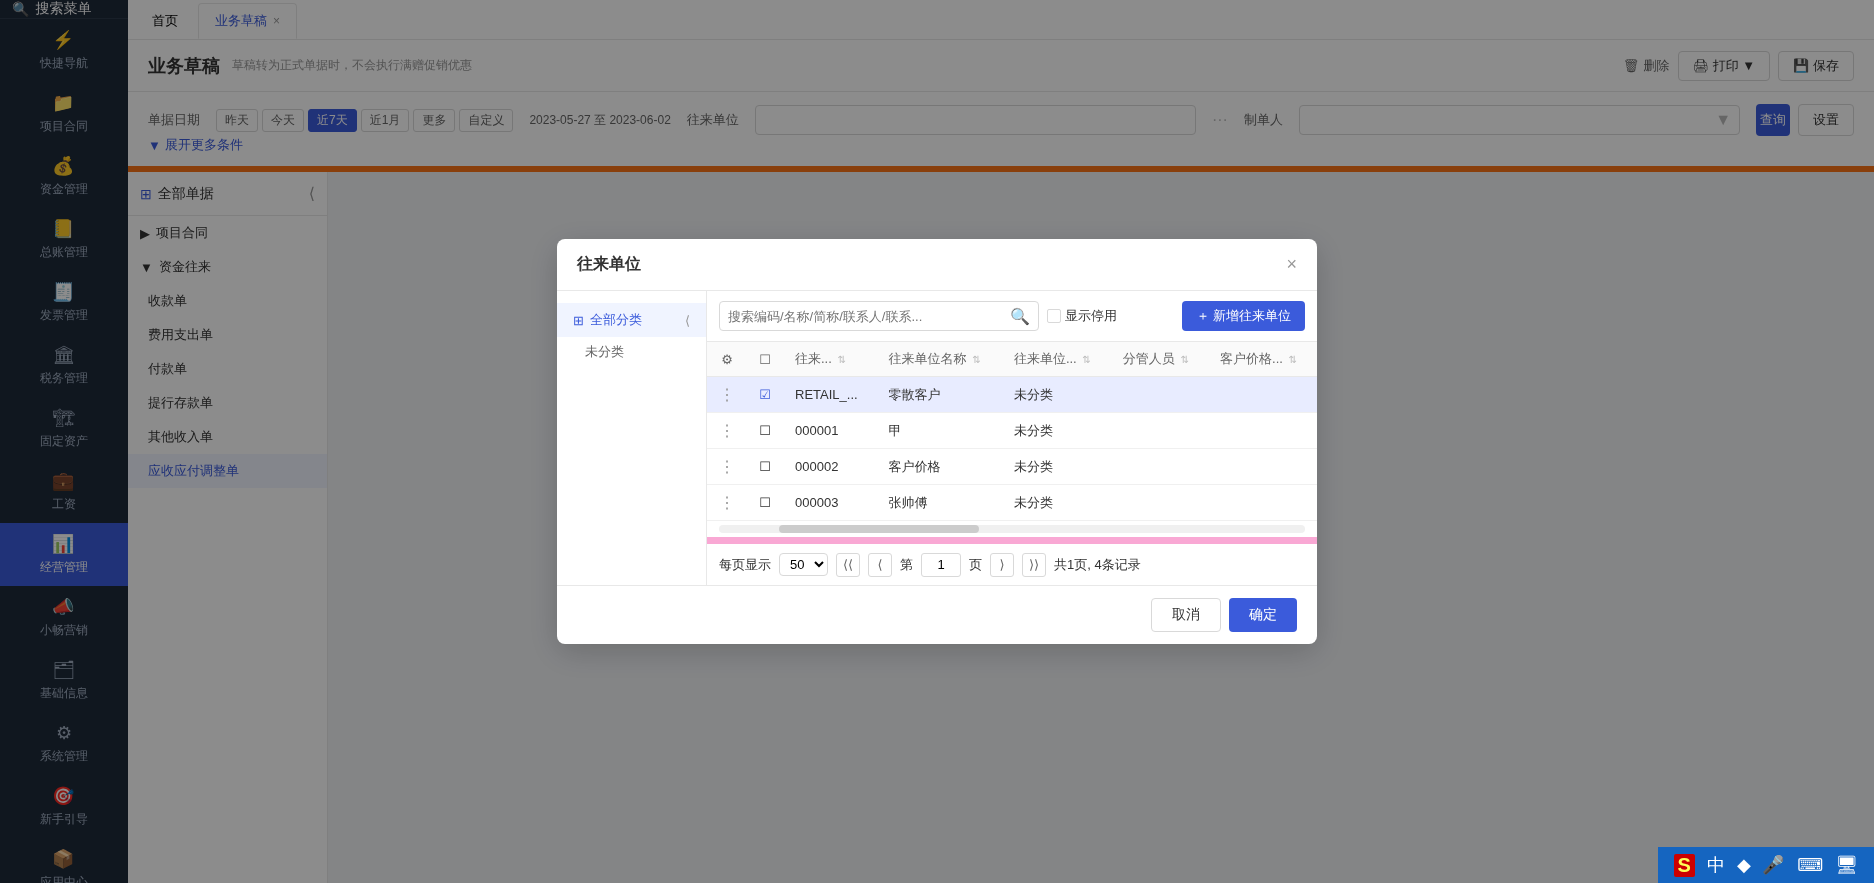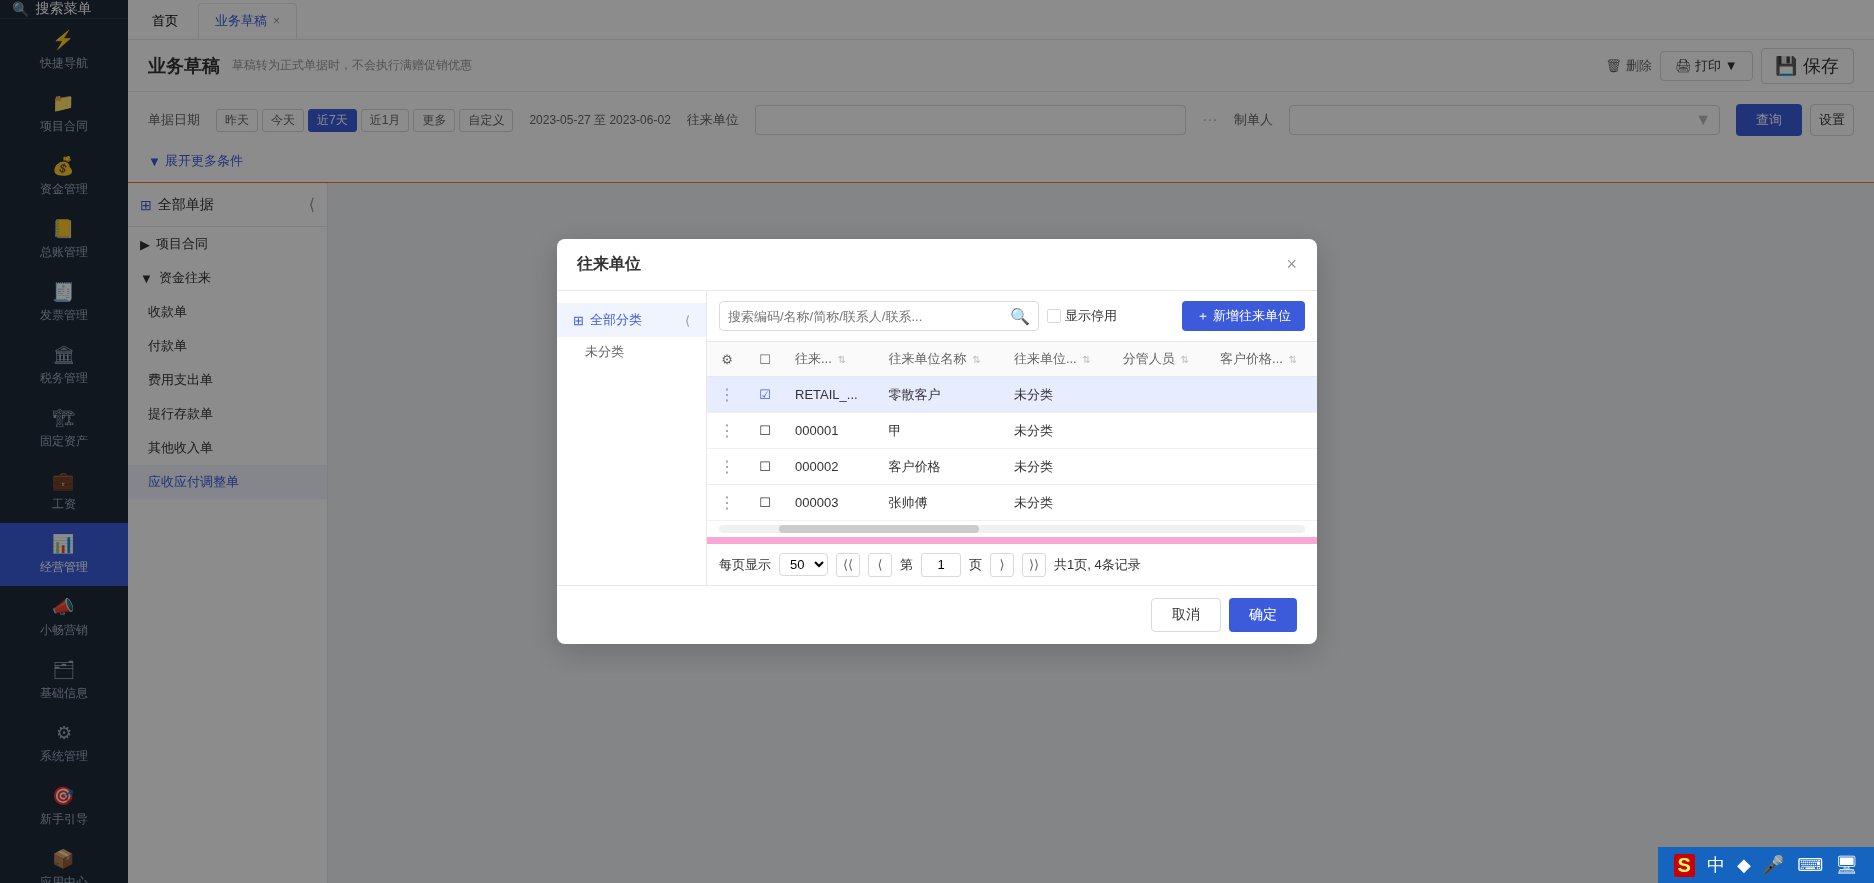--- a/index.html
+++ b/index.html
@@ -80,43 +80,43 @@
       display: flex;
       align-items: center;
       padding: 0 20px;
       border-bottom: 1px solid #e8e8e8;
       gap: 12px;
     }
     .page-title { font-size: 18px; font-weight: 600; color: #333; }
     .page-subtitle { font-size: 12px; color: #999; }
     .header-actions { margin-left: auto; display: flex; gap: 8px; align-items: center; }
     .btn-icon { background: none; border: none; cursor: pointer; color: #666; font-size: 13px; display: flex; align-items: center; gap: 4px; }
-    .btn-save { background: #fff; border: 1px solid #d9d9d9; border-radius: 4px; padding: 5px 14px; font-size: 18px; cursor: pointer; color: #333; }
+    .btn-save { background: #fff; border: 1px solid #d9d9d9; border-radius: 4px; padding: 5px 14px; font-size: 13px; cursor: pointer; color: #333; }
     .btn-print { background: #fff; border: 1px solid #d9d9d9; border-radius: 4px; padding: 5px 14px; font-size: 13px; cursor: pointer; color: #333; }
 
     
     .filter-bar {
       background: #fff;
       padding: 12px 20px;
       display: flex;
       flex-direction: column;
-      gap: 16px;
-      border-bottom: 1px solid #f97316;
+      gap: 0;
+      border-bottom: 6px solid #f97316;
     }
     .filter-row { display: flex; align-items: center; gap: 16px; }
     .filter-label { font-size: 13px; color: #666; flex-shrink: 0; }
     .date-btns { display: flex; gap: 4px; align-items: center; }
     .date-btn { padding: 2px 8px; border-radius: 3px; font-size: 12px; cursor: pointer; border: 1px solid #d9d9d9; background: #fff; color: #666; }
     .date-btn.active { background: #3b5bdb; color: #fff; border-color: #3b5bdb; }
     .date-range { font-size: 12px; color: #666; }
     .filter-input-wrap { flex: 1; border: 1px solid #d9d9d9; border-radius: 4px; height: 30px; display: flex; align-items: center; padding: 0 8px; }
     .filter-input { border: none; outline: none; font-size: 13px; flex: 1; color: #333; background: transparent; }
     .expand-btn { color: #3b5bdb; font-size: 13px; cursor: pointer; display: flex; align-items: center; gap: 4px; }
-    .btn-query { background: #3b5bdb; color: #fff; border: none; border-radius: 4px; padding: 6px 20px; font-size: 13px; cursor: pointer; }
-    .btn-setting { background: #fff; border: 1px solid #d9d9d9; border-radius: 4px; padding: 6px 8px; font-size: 13px; cursor: pointer; color: #333; }
+    .btn-query { background: #3b5bdb; color: #fff; border: none; border-radius: 4px; padding: 6px 4px; font-size: 13px; cursor: pointer; }
+    .btn-setting { background: #fff; border: 1px solid #d9d9d9; border-radius: 4px; padding: 6px 14px; font-size: 13px; cursor: pointer; color: #333; }
 
     
     .content-area { flex: 1; display: flex; overflow: hidden; background: #f0f2f5; }
 
     
     .left-panel {
       width: 200px;
       background: #fff;
       border-right: 1px solid #e8e8e8;
       display: flex;
@@ -521,24 +521,24 @@
         <span>项目合同</span>
       </div>
       <div class="tree-item">
         <span>▼</span>
         <span>资金往来</span>
       </div>
       <div class="tree-sub tree-item">
         <span>收款单</span>
       </div>
       <div class="tree-sub tree-item">
+        <span>费用支出单</span>
+      </div>
+      <div class="tree-sub tree-item">
         <span>付款单</span>
-      </div>
-      <div class="tree-sub tree-item">
-        <span>费用支出单</span>
       </div>
       <div class="tree-sub tree-item">
         <span>提行存款单</span>
       </div>
       <div class="tree-sub tree-item">
         <span>其他收入单</span>
       </div>
       <div class="tree-sub tree-item active">
         <span>应收应付调整单</span>
       </div>

